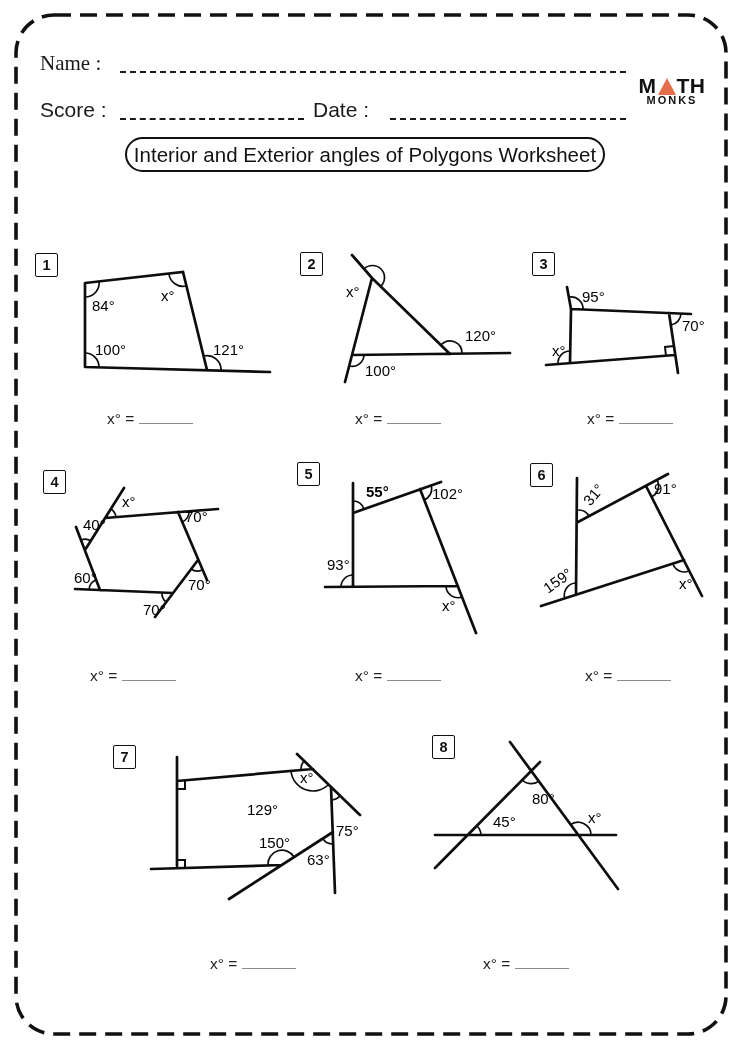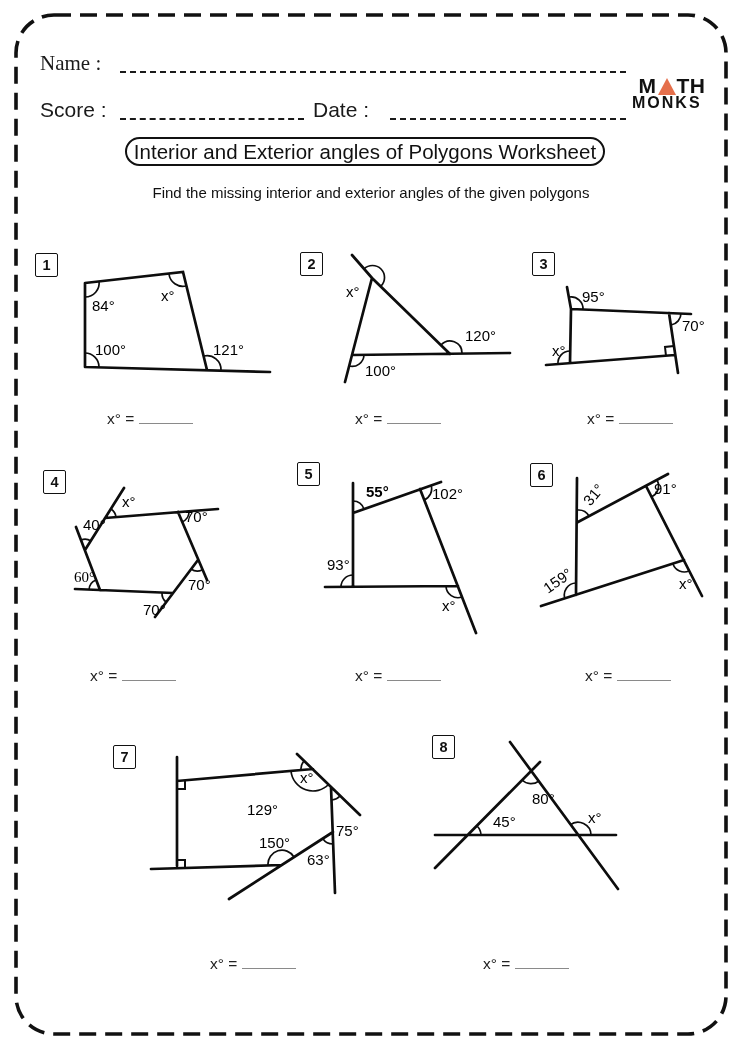--- a/index.html
+++ b/index.html
@@ -6,23 +6,23 @@
   .page{
     position:relative;width:742px;height:1050px;background:#ffffff;
     font-family:"Liberation Sans", sans-serif;color:#111;overflow:hidden;
   }
   .border-svg{position:absolute;left:0;top:0;}
   .hdr-label{position:absolute;font-size:21px;color:#1a1a1a;}
   .dashline{position:absolute;border-bottom:2.2px dashed #1a1a1a;height:0;}
   .logo{position:absolute;left:632px;top:76px;width:80px;text-align:center;}
   .logo-top{display:flex;align-items:flex-end;justify-content:center;font-weight:bold;font-size:21px;letter-spacing:0.5px;line-height:20px;}
   .logo-tri{display:inline-block;width:0;height:0;border-left:9px solid transparent;border-right:9px solid transparent;border-bottom:17px solid #E56F4B;margin:0 1px 1px 1px;}
-  .logo-sub{font-weight:bold;font-size:16px;letter-spacing:2px;text-align:left;margin-top:-2px;}
+  .logo-sub{font-weight:bold;font-size:11px;letter-spacing:2px;text-align:center;margin-top:-2px;}
   .titlebox{
-    position:absolute;left:125px;top:137px;width:480px;height:29px;
+    position:absolute;left:125px;top:137px;width:480px;height:35px;
     border:2.6px solid #111;border-radius:19px;display:flex;align-items:center;justify-content:center;
     font-size:20.5px;box-sizing:border-box;
   }
   .subtitle{position:absolute;left:0;top:184px;width:742px;text-align:center;font-size:15px;}
   .problem{position:absolute;}
   .problem svg{position:absolute;left:0;top:0;overflow:visible;}
   .fig line,.fig path{stroke:#0d0d0d;fill:none;}
   .edge{stroke-width:2.7px;stroke-linecap:round;}
   .arc{stroke-width:1.7px;}
   .ra{stroke-width:2px;}
@@ -53,21 +53,20 @@
   <div class="logo">
     <div class="logo-top">
         <span>M</span>
         <span class="logo-tri"></span>
         <span>TH</span>
       </div>
     <div class="logo-sub">MONKS</div>
   </div>
 
   <div class="titlebox">Interior and Exterior angles of Polygons Worksheet</div>
-  <div class="subtitle">Find the missing interior and exterior angles of the given polygons</div>
 
   <div class="problem" style="left:30px;top:245px;width:250px;height:185px;">
     <div class="numbox" style="left:5px;top:8px;">1</div>
     <svg class="fig" width="250" height="185">
       <path class="edge" d="M55,38 L153,27 L177,125 M55,122 L55,38 M55,122 L240,127"></path>
       <path class="arc" d="M69,36 A14,14 0 0 1 55,52 M156,41 A14,14 0 0 1 139,29 M69,122 A14,14 0 0 0 55,108 M174,111 A14,14 0 0 1 191,125"></path>
     </svg>
     <span class="albl" style="left:62px;top:52px;">84°</span>
     <span class="albl" style="left:131px;top:42px;">x°</span>
     <span class="albl" style="left:65px;top:96px;">100°</span>
@@ -98,21 +97,21 @@
   </div>
 
   <div class="problem" style="left:40px;top:460px;width:240px;height:225px;">
     <div class="numbox" style="left:3px;top:10px;">4</div>
     <svg class="fig" width="240" height="225">
       <path class="edge" d="M60,130 L36,67 M45,90 L84,28 M65,58 L178,49 M138,52 L167,120 M158,100 L115,157 M133,133 L35,129"></path>
       <path class="arc" d="M71,49 A11,11 0 0 1 76,57 M149,51 A11,11 0 0 1 142,62 M162,110 A11,11 0 0 1 151,109 M126,142 A11,11 0 0 1 122,133 M49,130 A11,11 0 0 1 56,120 M41,80 A11,11 0 0 1 51,81"></path>
     </svg>
     <span class="albl" style="left:82px;top:33px;">x°</span>
     <span class="albl" style="left:43px;top:56px;">40°</span>
-    <span class="albl" style="left:34px;top:109px;font-family:Liberation Serif, serif;">60°</span>
+    <span class="albl" style="left:34px;top:109px;">60°</span>
     <span class="albl" style="left:103px;top:141px;">70°</span>
     <span class="albl" style="left:148px;top:116px;">70°</span>
     <span class="albl" style="left:145px;top:48px;">70°</span>
   </div>
 
   <div class="problem" style="left:295px;top:460px;width:220px;height:220px;">
     <div class="numbox" style="left:2px;top:2px;">5</div>
     <svg class="fig" width="220" height="220">
       <path class="edge" d="M58,23 L58,127 M58,53 L146,22 M125,29 L181,173 M30,127 L163,126"></path>
       <path class="arc" d="M58,41 A12,12 0 0 1 69,49 M136,25 A12,12 0 0 1 129,40 M46,127 A12,12 0 0 1 58,115 M167,137 A12,12 0 0 1 151,126"></path>

